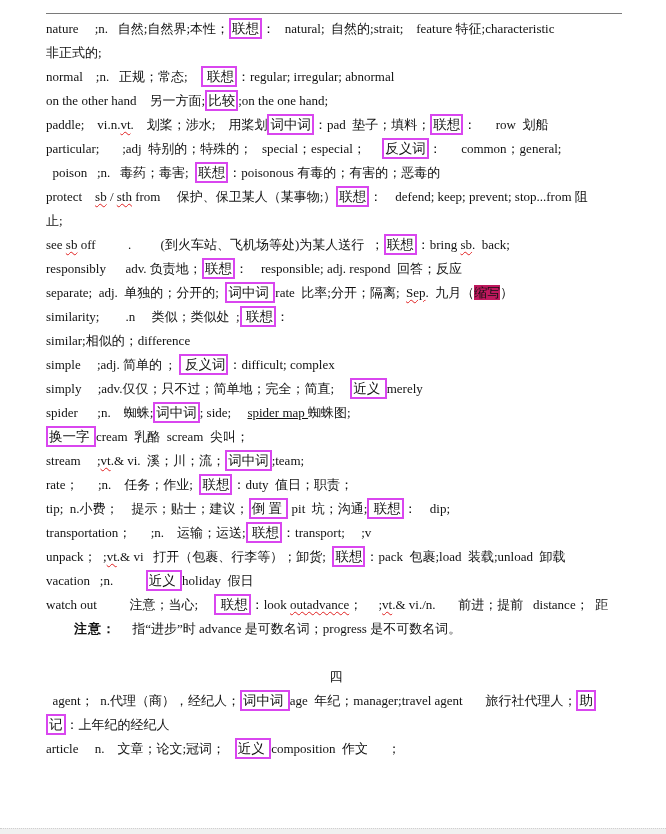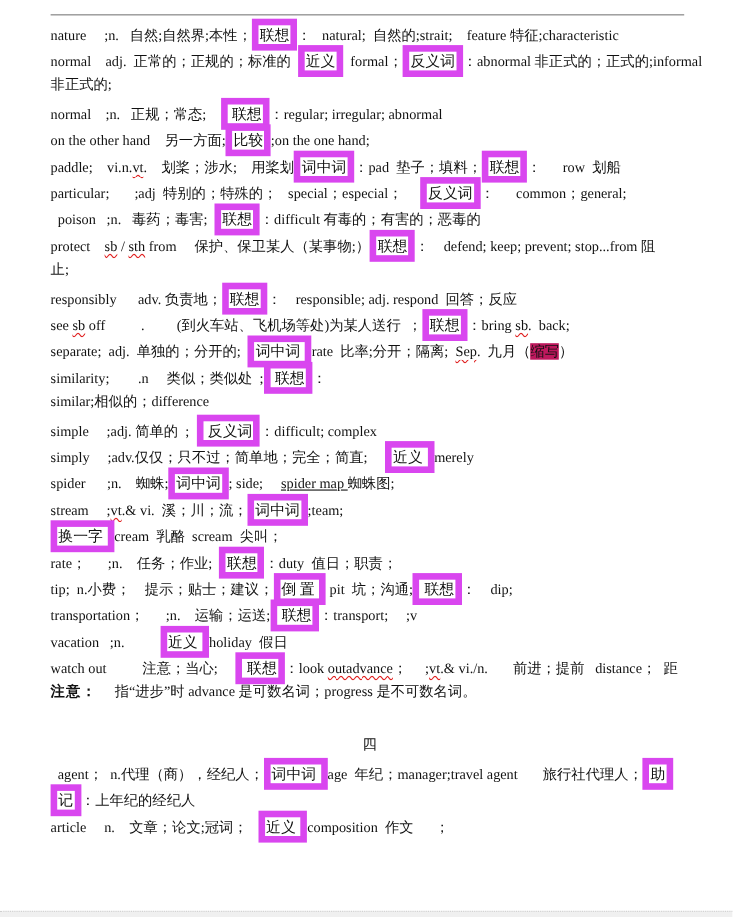--- a/index.html
+++ b/index.html
@@ -3,59 +3,59 @@
 <meta charset="utf-8">
 <style>
   html, body { margin: 0; padding: 0; background: #ffffff; }
   body { width: 666px; height: 834px; overflow: hidden; position: relative;
          font-family: "Liberation Serif", "DejaVu Serif", serif; color: #111; }
   .page { position: absolute; left: 0; top: 0; width: 666px; height: 834px; background: #fff; }
   .top-rule { position: absolute; left: 46px; top: 13px; width: 576px; height: 1px; background: #7a7a7a; }
   .content { position: absolute; left: 46px; top: 17px; width: 580px; }
   .line { height: 24px; line-height: 24px; font-size: 13px; white-space: pre; position: relative; }
   .seg { white-space: pre; }
-  .box { border: 6px solid #d946ef; padding: 0 1px; line-height: 17px; display: inline-block; font-size: 13.5px; }
+  .box { border: 2px solid #d946ef; padding: 0 1px; line-height: 17px; display: inline-block; font-size: 13.5px; }
   .ul { text-decoration: underline; text-align: center; }
   .sq { text-decoration: underline wavy #e02020; text-decoration-thickness: 1px; text-underline-offset: 2px; }
   .hl { background: #be185d; }
-  .bold { font-weight: bold; font-family: "DejaVu Sans", sans-serif; letter-spacing: 1px; }
+  .bold { font-weight: bold; font-family: "DejaVu Sans", sans-serif; letter-spacing: 1px; margin-left: 28px; }
   .center { text-align: center; }
   .spacer { height: 24px; }
   .statusbar { position: absolute; left: 0; top: 828px; width: 666px; height: 6px; background: #f0f0f0; border-top: 1px dotted #cfcfcf; }
 </style>
 </head>
 <body>
 
 <div class="page">
   <div class="top-rule"></div>
   <div class="content">
     <div id="lines1">
         <div class="line"><span class="seg">nature     ;n.   自然;自然界;本性；</span><span class="seg box">联想</span><span class="seg">：   natural;  自然的;strait;    feature 特征;characteristic</span></div>
-        <div class="line"><span class="seg">normal    adj.  正常的；正规的；标准的  </span><span class="seg box">近义</span><span class="seg">  formal；</span><span class="seg box">反义词</span><span class="seg">：abnormal 非正式的；正式的;informal</span></div>
         <div class="line"><span class="seg">非正式的;</span></div>
         <div class="line"><span class="seg">normal    ;n.   正规；常态;    </span><span class="seg box"> 联想</span><span class="seg">：regular; irregular; abnormal</span></div>
         <div class="line"><span class="seg">on the other hand    另一方面;</span><span class="seg box">比较</span><span class="seg">;on the one hand;</span></div>
         <div class="line"><span class="seg">paddle;    vi.n.</span><span class="seg sq">vt</span><span class="seg">.    划桨；涉水;    用桨划</span><span class="seg box">词中词</span><span class="seg">：pad  垫子；填料；</span><span class="seg box">联想</span><span class="seg">：      row  划船</span></div>
         <div class="line"><span class="seg">particular;       ;adj  特别的；特殊的；   special；especial；     </span><span class="seg box">反义词</span><span class="seg">：      common；general;</span></div>
-        <div class="line"><span class="seg">  poison   ;n.   毒药；毒害;  </span><span class="seg box">联想</span><span class="seg">：difficult 有毒的；有害的；恶毒的</span></div>
+        <div class="line"><span class="seg">  poison   ;n.   毒药；毒害;  </span><span class="seg box">联想</span><span class="seg">：poisonous 有毒的；有害的；恶毒的</span></div>
         <div class="line"><span class="seg">protect    </span><span class="seg sq">sb</span><span class="seg"> / </span><span class="seg sq">sth</span><span class="seg"> from     保护、保卫某人（某事物;）</span><span class="seg box">联想</span><span class="seg">：    defend; keep; prevent; stop...from 阻</span></div>
         <div class="line"><span class="seg">止;</span></div>
+        <div class="line"><span class="seg">see </span><span class="seg sq">sb</span><span class="seg"> off          .         (到火车站、飞机场等处)为某人送行  ；</span><span class="seg box">联想</span><span class="seg">：bring </span><span class="seg sq">sb</span><span class="seg">.  back;</span></div>
         <div class="line"><span class="seg">responsibly      adv. 负责地；</span><span class="seg box">联想</span><span class="seg">：    responsible; adj. respond  回答；反应</span></div>
-        <div class="line"><span class="seg">see </span><span class="seg sq">sb</span><span class="seg"> off          .         (到火车站、飞机场等处)为某人送行  ；</span><span class="seg box">联想</span><span class="seg">：bring </span><span class="seg sq">sb</span><span class="seg">.  back;</span></div>
         <div class="line"><span class="seg">separate;  adj.  单独的；分开的;  </span><span class="seg box">词中词 </span><span class="seg">rate  比率;分开；隔离;  </span><span class="seg sq">Sep</span><span class="seg">.  九月（</span><span class="seg hl">缩写</span><span class="seg">）</span></div>
         <div class="line"><span class="seg">similarity;        .n     类似；类似处  ;</span><span class="seg box"> 联想</span><span class="seg">：</span></div>
         <div class="line"><span class="seg">similar;相似的；difference</span></div>
         <div class="line"><span class="seg">simple     ;adj. 简单的  ;  </span><span class="seg box"> 反义词</span><span class="seg">：difficult; complex</span></div>
         <div class="line"><span class="seg">simply     ;adv.仅仅；只不过；简单地；完全；简直;     </span><span class="seg box">近义 </span><span class="seg">merely</span></div>
         <div class="line"><span class="seg">spider      ;n.    蜘蛛;</span><span class="seg box">词中词</span><span class="seg">; side;     </span><span class="seg ul">spider map </span><span class="seg">蜘蛛图;</span></div>
+        <div class="line"><span class="seg box">换一字 </span><span class="seg">cream  乳酪  scream  尖叫；</span></div>
         <div class="line"><span class="seg">stream     ;</span><span class="seg sq">vt</span><span class="seg">.&amp; vi.  溪；川；流；</span><span class="seg box">词中词</span><span class="seg">;team;</span></div>
-        <div class="line"><span class="seg box">换一字 </span><span class="seg">cream  乳酪  scream  尖叫；</span></div>
         <div class="line"><span class="seg">rate；      ;n.    任务；作业;  </span><span class="seg box">联想</span><span class="seg">：duty  值日；职责；</span></div>
         <div class="line"><span class="seg">tip;  n.小费；    提示；贴士；建议；</span><span class="seg box">倒 置 </span><span class="seg"> pit  坑；沟通;</span><span class="seg box"> 联想</span><span class="seg">：    dip;</span></div>
         <div class="line"><span class="seg">transportation；      ;n.    运输；运送;</span><span class="seg box"> 联想</span><span class="seg">：transport;     ;v</span></div>
+        <div class="line"><span class="seg">unpack；  ;</span><span class="seg sq">vt</span><span class="seg">.&amp; vi   打开（包裹、行李等）；卸货;  </span><span class="seg box">联想</span><span class="seg">：pack  包裹;load  装载;unload  卸载</span></div>
         <div class="line"><span class="seg">vacation   ;n.          </span><span class="seg box">近义 </span><span class="seg">holiday  假日</span></div>
         <div class="line"><span class="seg">watch out          注意；当心;     </span><span class="seg box"> 联想</span><span class="seg">：look </span><span class="seg sq">outadvance</span><span class="seg">；     ;</span><span class="seg sq">vt</span><span class="seg">.&amp; vi./n.       前进；提前   distance；  距</span></div>
         <div class="line"><span class="seg bold">注意：</span><span class="seg">     指“进步”时 advance 是可数名词；progress 是不可数名词。</span></div>
       </div>
     <div class="spacer"></div>
     <div class="line center">四</div>
     <div id="lines2">
         <div class="line"><span class="seg">  agent；  n.代理（商），经纪人；</span><span class="seg box">词中词 </span><span class="seg">age  年纪；manager;travel agent       旅行社代理人；</span><span class="seg box">助</span></div>
         <div class="line"><span class="seg box">记</span><span class="seg">：上年纪的经纪人</span></div>
         <div class="line"><span class="seg">article     n.    文章；论文;冠词；   </span><span class="seg box">近义 </span><span class="seg">composition  作文      ；</span></div>

